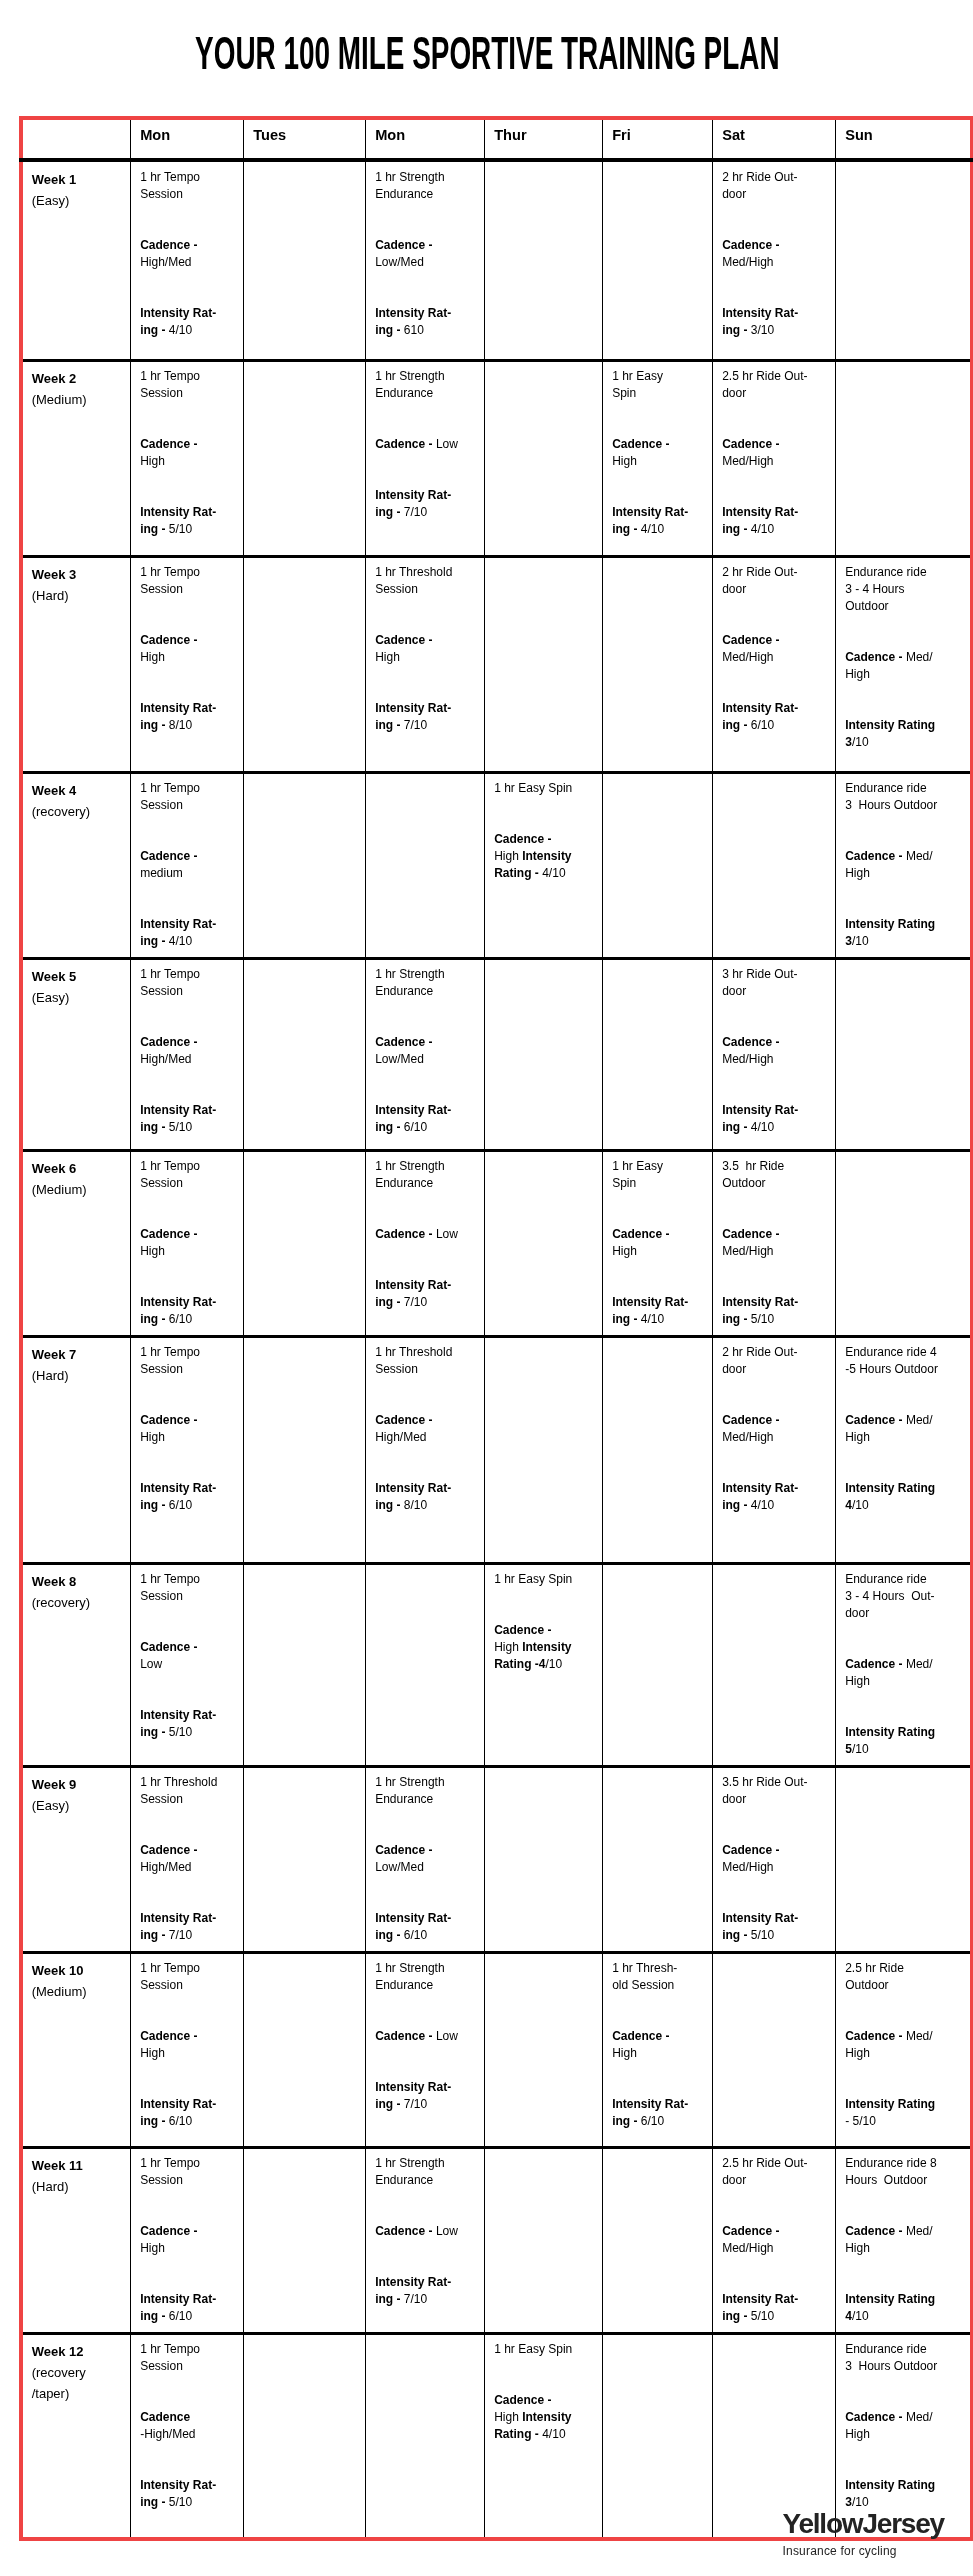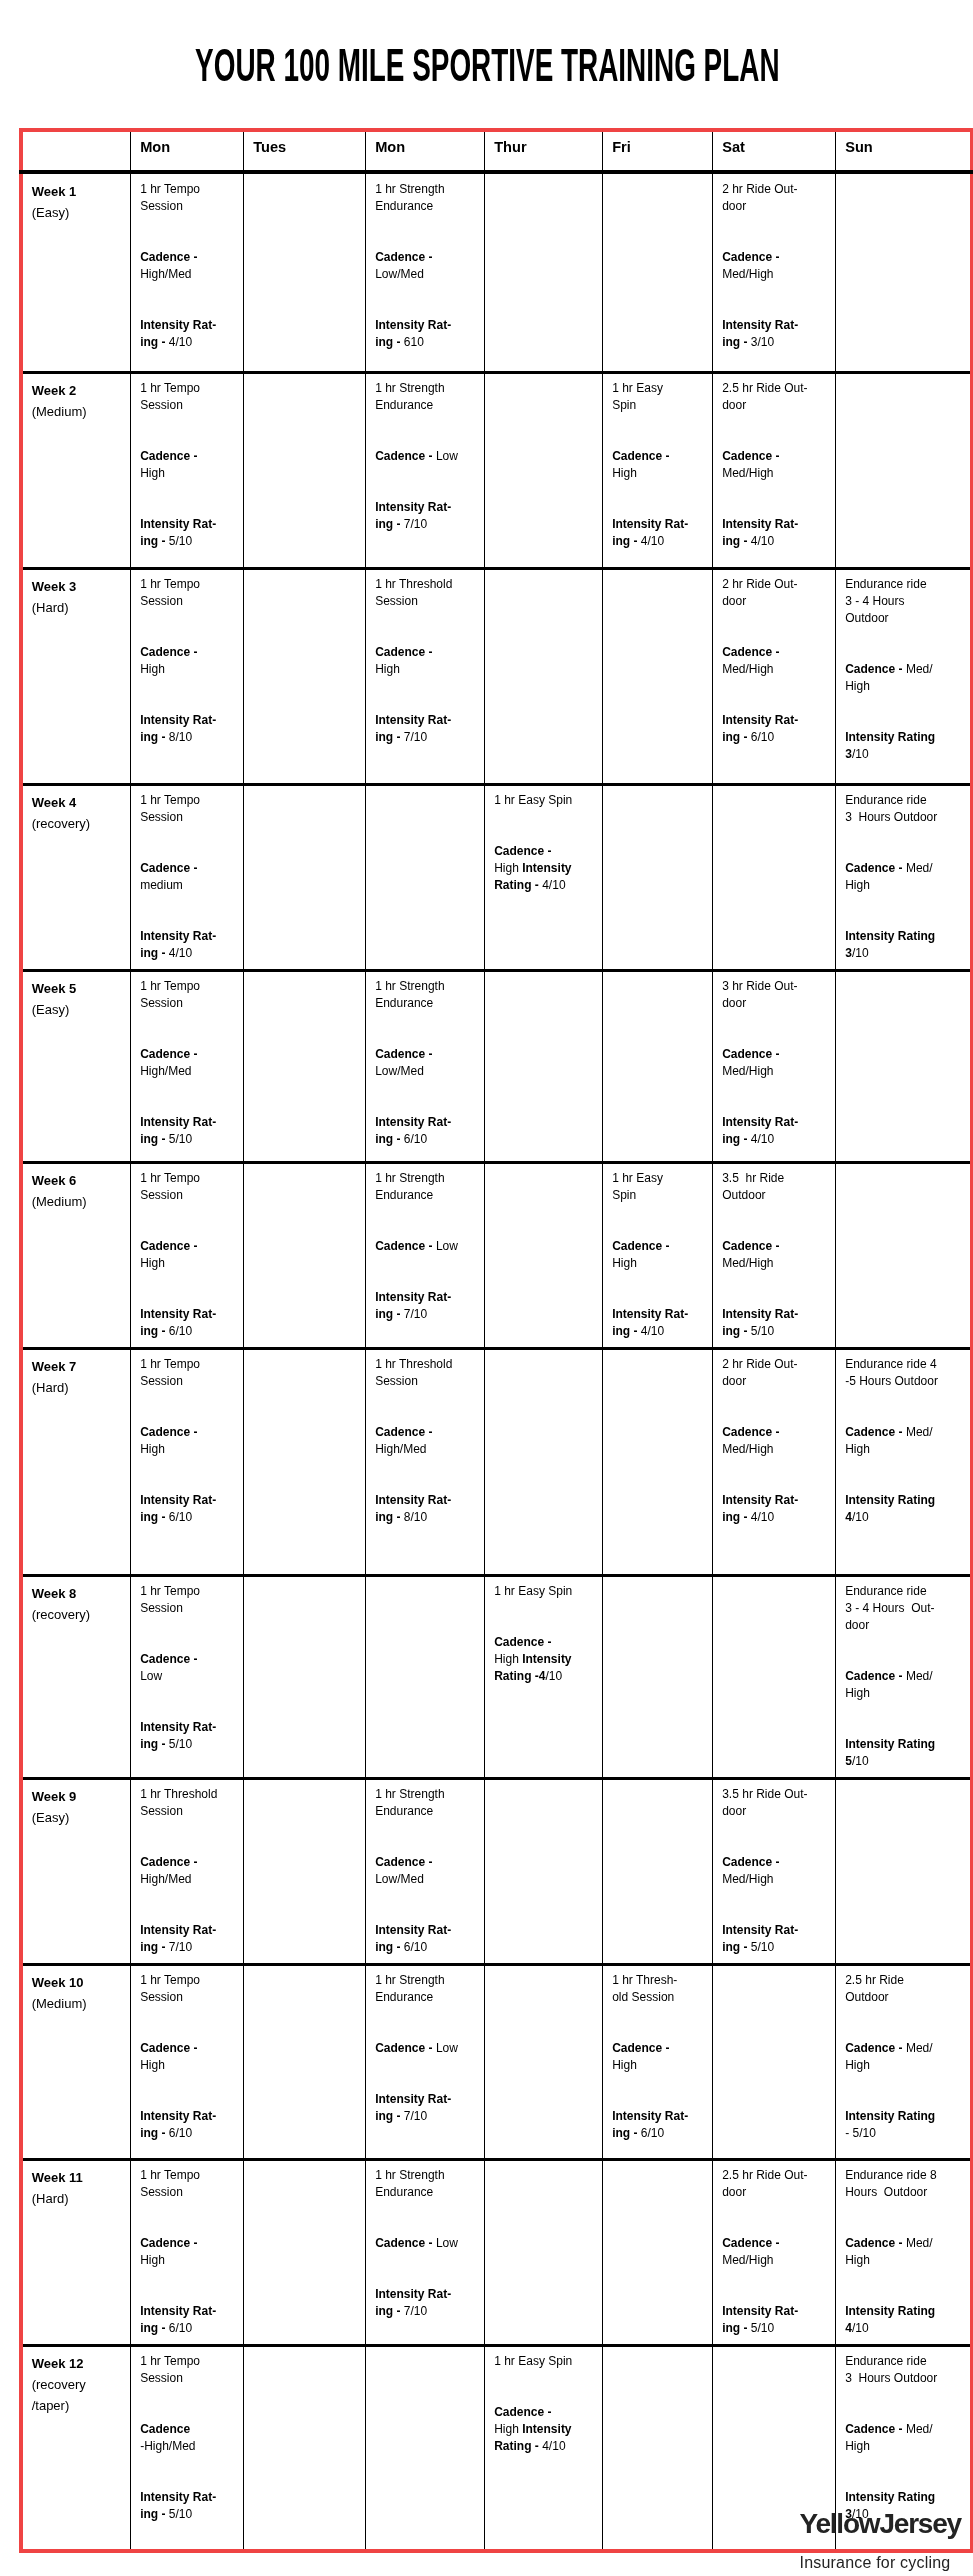--- a/index.html
+++ b/index.html
@@ -2,21 +2,21 @@
 <html style="font-size:13px"><head>
 <meta charset="utf-8">
 <style>
   html,body{margin:0;padding:0;background:#ffffff;}
   body{
     width:974px;height:2576px;position:relative;
     font-family:"Liberation Sans",sans-serif;color:#000;
     -webkit-font-smoothing:antialiased;
   }
   
-  .title-wrap{width:974px;text-align:center;padding-top:41px;height:58px;}
+  .title-wrap{width:974px;text-align:center;padding-top:29px;height:58px;}
   .title-inner{
     display:inline-block;font-weight:700;font-size:45px;line-height:45px;
     letter-spacing:0px;white-space:nowrap;
     transform:scaleX(0.62) scaleY(1.04);transform-origin:center top;
   }
   
   table.plan{
     border-collapse:collapse;table-layout:fixed;
     margin:29px 0 0 18.7px;width:950px;
     border:4px solid #ef4444;
@@ -29,23 +29,23 @@
   table.plan thead tr{border-bottom:4.9px solid #000;}
   th.dayhead{font-size:14.6px;font-weight:700;height:42px;padding-top:9px;}
   td.weeklabel{font-size:13px;line-height:21px;font-weight:700;padding-top:8px;}
   td.weeklabel .phase{font-weight:400;white-space:pre-wrap;text-align:right;}
   td.daycell{font-size:12px;}
   .block{margin-bottom:34px;}
   .block:last-child{margin-bottom:0;}
   .ln{white-space:pre-wrap;font-size:12px;line-height:17px;}
   .ln b{font-weight:700;}
   
-  .footer{position:absolute;top:2509px;right:13px;text-align:left;color:#232323;}
+  .footer{position:absolute;top:2509px;right:30px;text-align:left;color:#232323;}
   .brand{font-size:28px;line-height:29px;font-weight:700;letter-spacing:-1.2px;}
-  .tagline{font-size:16px;line-height:15.4px;margin-top:17px;letter-spacing:0.2px;}
+  .tagline{font-size:12px;line-height:15.4px;margin-top:6px;letter-spacing:0.2px;}
 </style>
 </head>
 <body>
 
 <div class="title-wrap">
   <span class="title-inner">YOUR 100 MILE SPORTIVE TRAINING PLAN</span>
 </div>
 
 <table class="plan">
   <colgroup>

